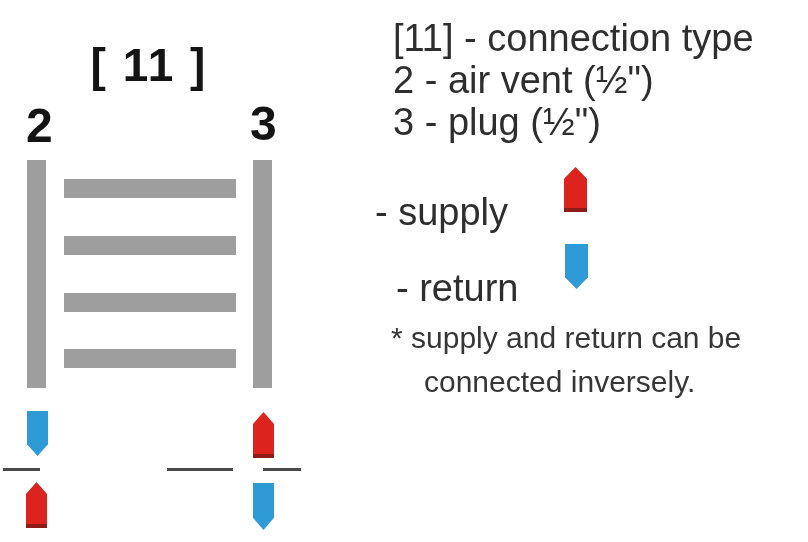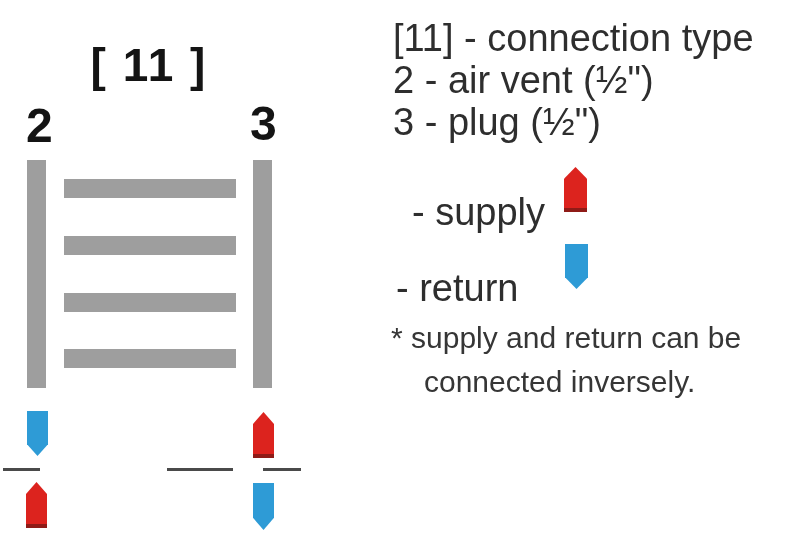--- a/index.html
+++ b/index.html
@@ -97,21 +97,21 @@
     position: absolute;
     left: 393px;
     font-size: 38px;
     color: #2e2e2e;
     line-height: 1.2;
     white-space: nowrap;
   }
   .leg-line.l1 { top: 16px; }
   .leg-line.l2 { top: 58px; }
   .leg-line.l3 { top: 100px; }
-  .leg-line.supply { left: 412px; top: 190px; text-align: right; }
+  .leg-line.supply { left: 375px; top: 190px; text-align: right; }
   .leg-line.return { left: 396px; top: 234px; margin-top: 32px; }
 
   .arrow.legend-supply { left: 564px; top: 167px; width: 23px; height: 45px; }
   .arrow.legend-return { left: 565px; top: 244px; width: 23px; height: 45px; }
 
   .note {
     position: absolute;
     font-size: 30px;
     color: #363636;
     line-height: 1.2;

